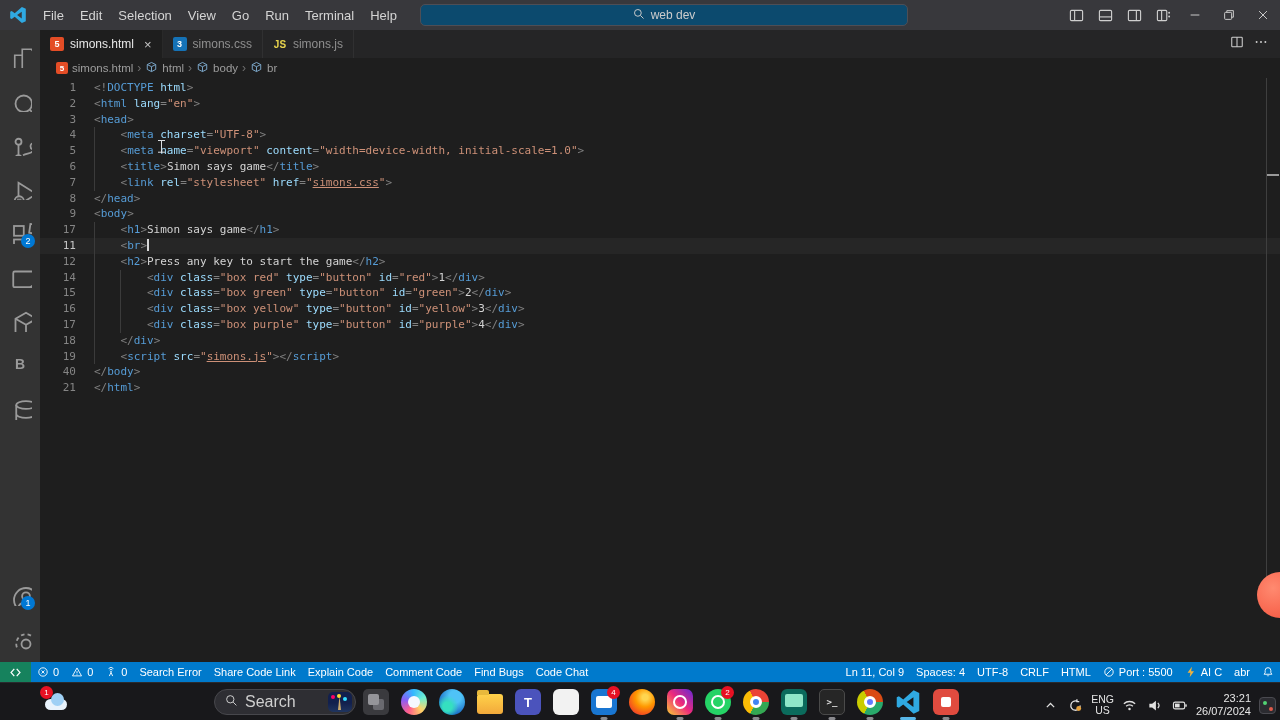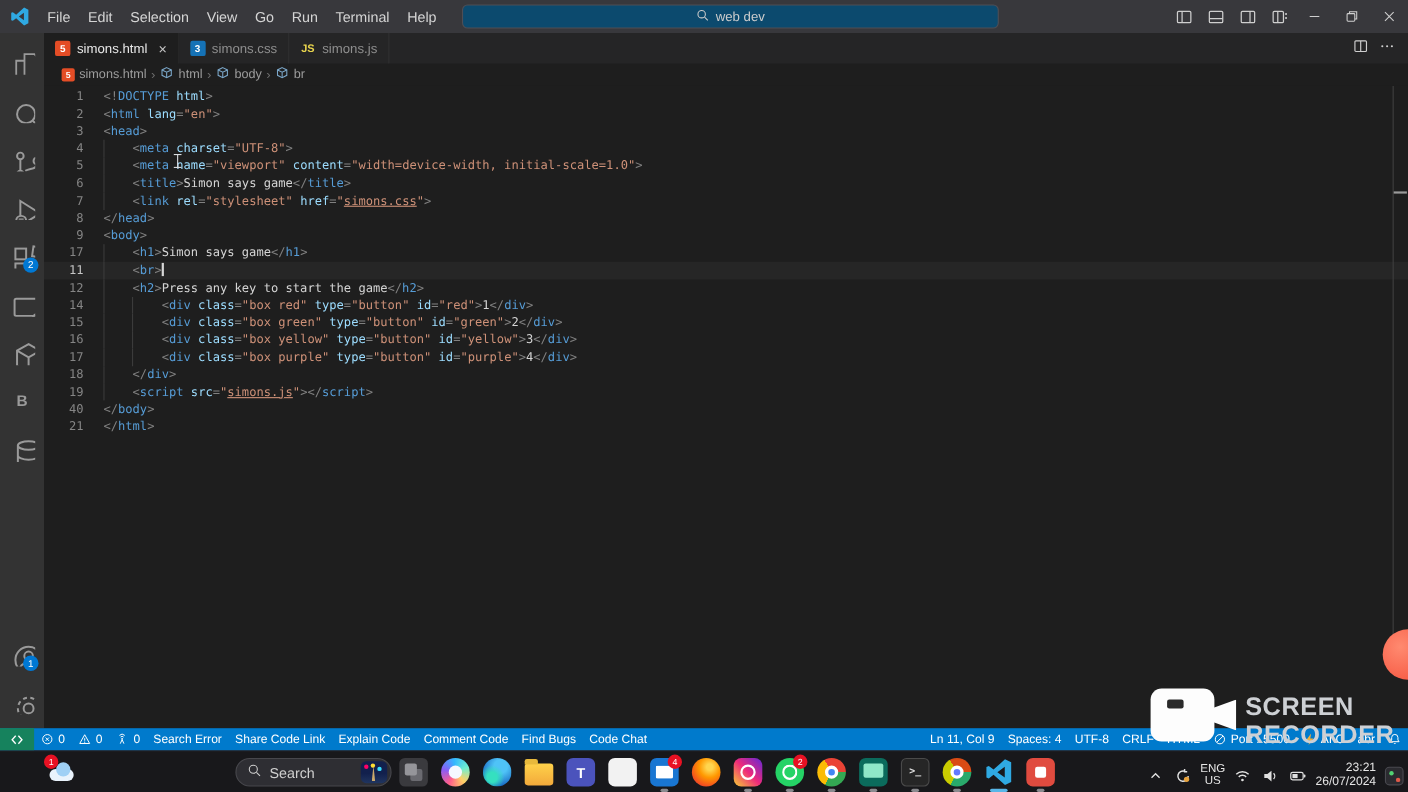--- a/index.html
+++ b/index.html
@@ -93,21 +93,21 @@
   .ind { position:absolute; bottom:-2px; left:50%; transform:translateX(-50%); width:7px; height:3px; border-radius:2px; background:#8a8a8e; }
   .ind.active { width:16px; background:#58b6e8; }
 
   .ai { width:26px; height:26px; border-radius:6px; position:relative; display:flex; align-items:center; justify-content:center; }
   .ai-start { display:grid; grid-template-columns:11px 11px; grid-template-rows:11px 11px; gap:2px; width:24px; height:24px; border-radius:0; }
   .ai-start i { background:#3db1e8; }
   .ai-widgets { border-radius:0; }
   .ai-widgets::before { content:""; position:absolute; left:2px; top:10px; width:22px; height:11px; border-radius:7px; background:#e9f3fc; }
   .ai-widgets::after { content:""; position:absolute; left:8px; top:4px; width:13px; height:13px; border-radius:50%; background:#9fd0f5; }
   .search-pill { width:142px; height:26px; border-radius:13px; background:#2e2e33; border:1px solid #47474c;
-    display:flex; align-items:center; padding:0 3px 0 10px; gap:7px; color:#cfcfcf; font-size:13px; }
+    display:flex; align-items:center; padding:0 3px 0 10px; gap:7px; color:#cfcfcf; font-size:16px; }
   .search-pill .mini { margin-left:auto; width:24px; height:20px; border-radius:5px;
     background:linear-gradient(180deg,#12204d 55%,#20355f); position:relative; overflow:hidden; }
   .search-pill .mini::before { content:""; position:absolute; left:10px; top:4px; width:3px; height:14px; background:#caa86b; clip-path:polygon(50% 0,100% 100%,0 100%); }
   .search-pill .mini::after { content:""; position:absolute; left:3px; top:3px; width:4px; height:4px; border-radius:50%;
     background:#f06; box-shadow:12px 2px 0 #3df,6px -1px 0 #fd3; }
   .ai-taskview { background:#3a3a3e; border-radius:5px; }
   .ai-taskview::after { content:""; position:absolute; left:5px; top:5px; width:11px; height:11px; background:#95959a; border-radius:2px; box-shadow:5px 5px 0 #6a6a70; }
   .ai-copilot { border-radius:50%; background:conic-gradient(from 210deg,#ff5e8a,#8a5cf6,#33b7ff,#6ef0d2,#ffd166,#ff5e8a); }
   .ai-copilot::after { content:""; position:absolute; inset:7px; border-radius:50%; background:#f5f8ff; }
   .ai-edge { border-radius:50%; background:radial-gradient(circle at 32% 68%,#35e0c0 18%,transparent 45%),
@@ -642,23 +642,16 @@
         <div class="tray-clock">
           <div>23:21</div>
           <div>26/07/2024</div>
         </div>
         <div class="tray-ic">
           <span class="tray-app-ic"></span>
         </div>
       </div>
   </div>
 
-  <div class="watermark">
-    <div class="wm-cam"></div>
-    <div class="wm-text">
-      <div>SCREEN</div>
-      <div>RECORDER</div>
-    </div>
-  </div>
   <div class="float-rec"></div>
   <div class="ibeam"></div>
 
 </div>
 
 </body></html>

